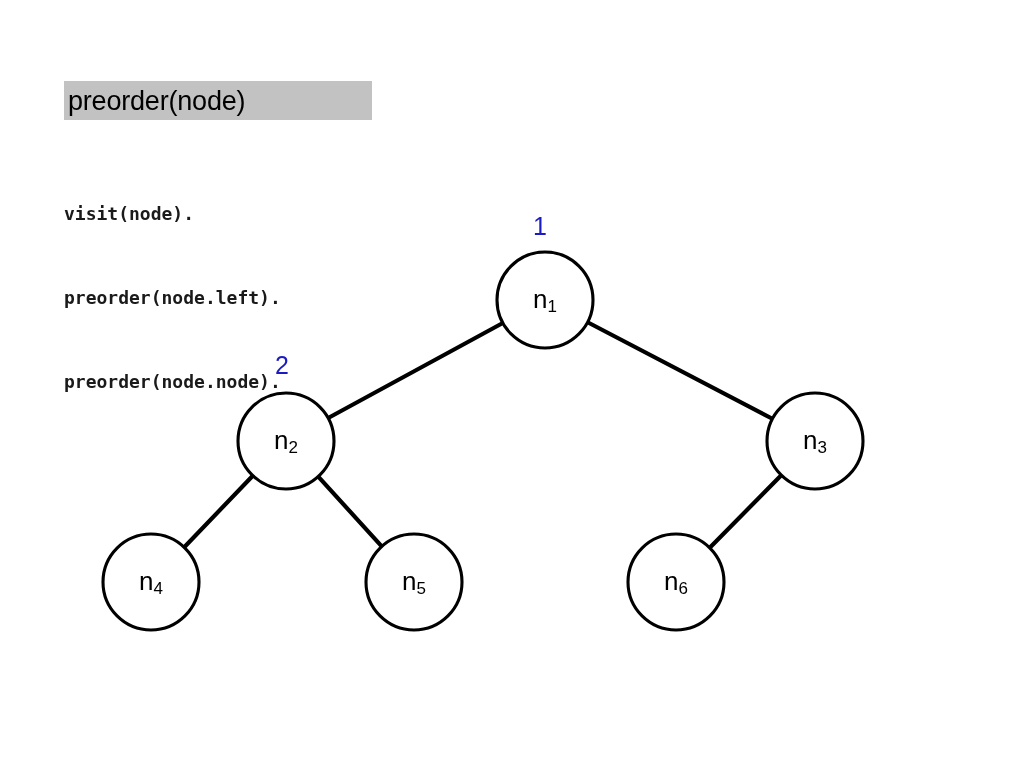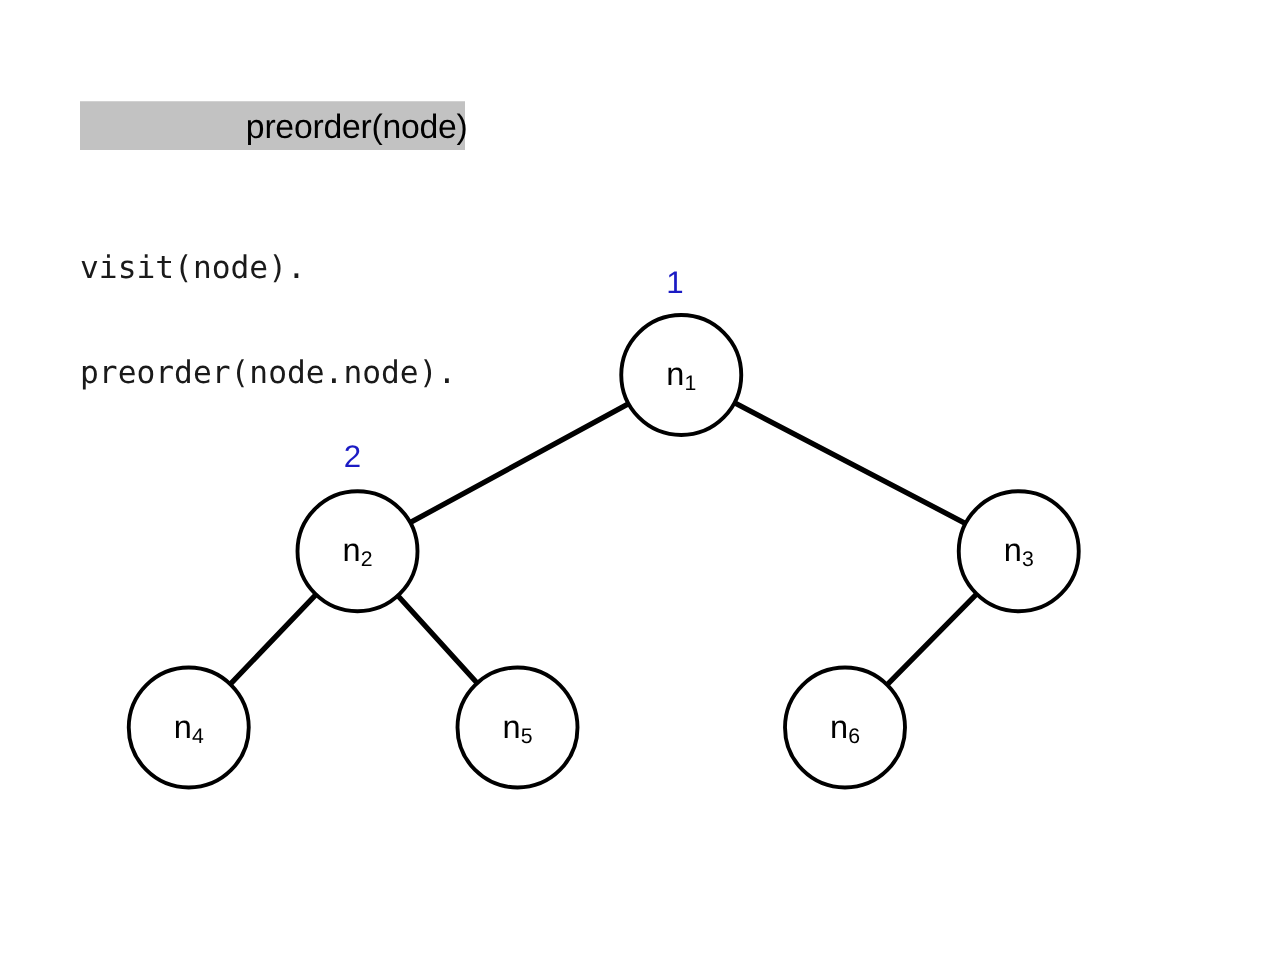--- a/index.html
+++ b/index.html
@@ -36,32 +36,32 @@
     top: 82px;
     width: 306px;
     height: 38px;
     line-height: 38px;
     font-family: "Liberation Sans", sans-serif;
     font-size: 27px;
     font-weight: 400;
     color: #000000;
     white-space: nowrap;
     letter-spacing: -0.2px;
-    text-align: right;
   }
   
   #code-block {
     position: absolute;
     left: 64px;
     top: 144px;
     font-family: "DejaVu Sans Mono", monospace;
-    font-size: 25px;
+    font-size: 18px;
     line-height: 28px;
     color: #1a1a1a;
     white-space: pre;
+    font-weight: bold;
   }
   .code-line {
     display: block;
     white-space: pre;
   }
   
   #tree-figure {
     position: absolute;
     left: 0;
     top: 0;
@@ -100,20 +100,21 @@
 </head>
 <body>
 
 <div id="slide">
 
   <div id="header-band"></div>
   <div id="header-title">preorder(node)</div>
 
   <div id="code-block">
     <span class="code-line">visit(node).</span>
+    <span class="code-line">preorder(node.left).</span>
     <span class="code-line">preorder(node.node).</span>
   </div>
 
   <svg id="tree-figure" viewBox="0 0 1024 768" xmlns="http://www.w3.org/2000/svg">
     <g id="edge-layer">
         <line x1="503.72064883679064" y1="322.4725425251449" x2="327.27935116320936" y2="418.5274574748551" class="tree-edge" stroke="#000000"></line>
         <line x1="586.6612309320116" y1="321.75642059782825" x2="773.3387690679884" y2="419.24357940217175" class="tree-edge" stroke="#000000"></line>
         <line x1="253.49613954107738" y1="474.9484764793192" x2="183.50386045892262" y2="548.0515235206808" class="tree-edge" stroke="#000000"></line>
         <line x1="317.59104460117646" y1="475.7995100684834" x2="382.40895539882354" y2="547.2004899315166" class="tree-edge" stroke="#000000"></line>
         <line x1="782.004208850832" y1="474.4705507340481" x2="708.995791149168" y2="548.5294492659519" class="tree-edge" stroke="#000000"></line>

